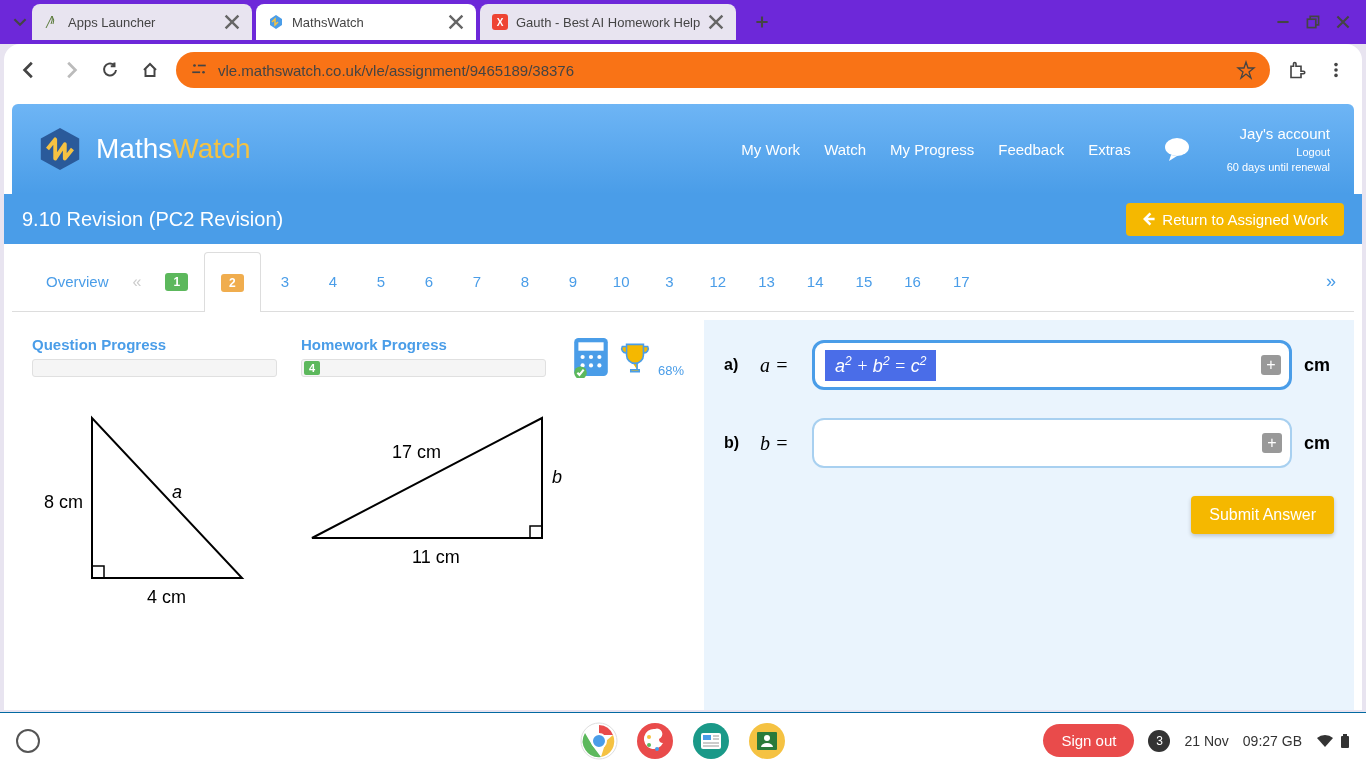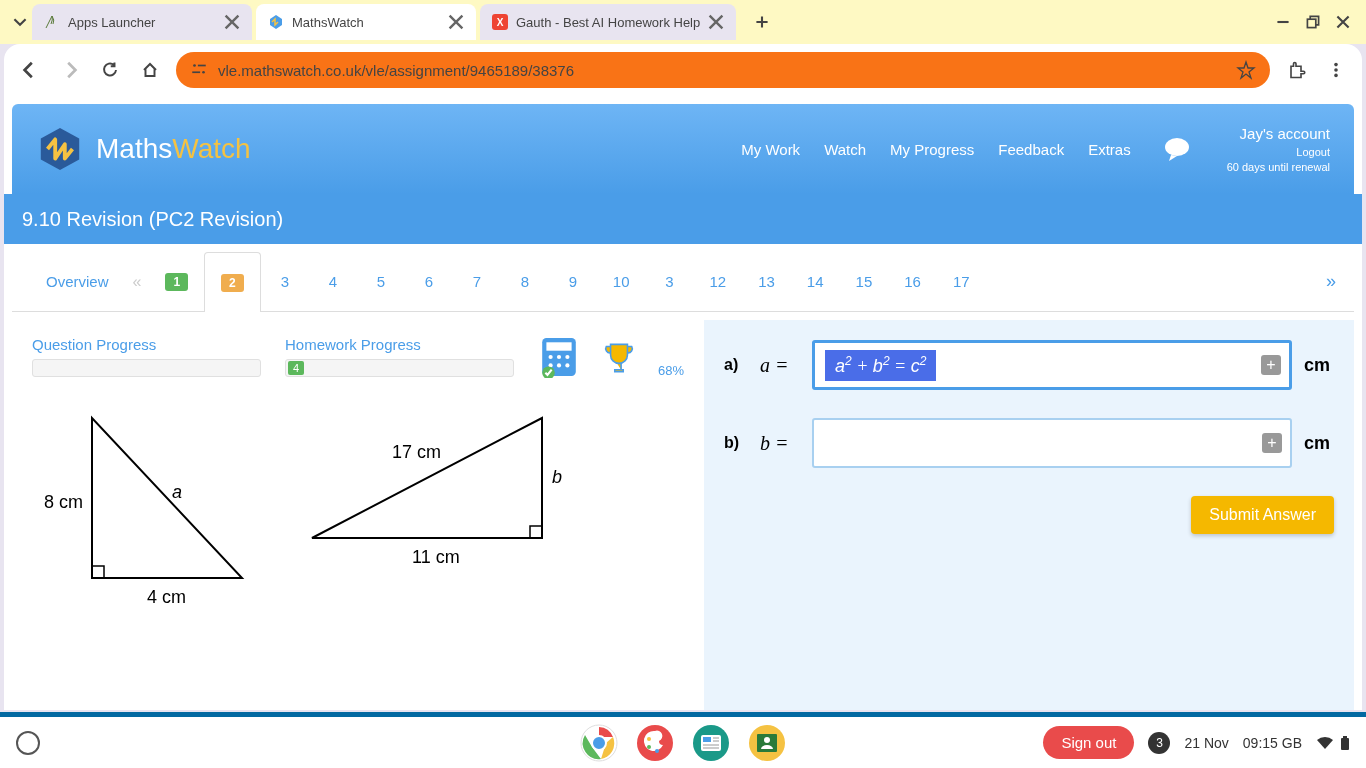--- a/index.html
+++ b/index.html
@@ -1,19 +1,19 @@
 <!DOCTYPE html>
 <html><head>
 <meta charset="utf-8">
 <style>
 * { margin: 0; padding: 0; box-sizing: border-box; font-family: Arial, sans-serif; }
 body { background: #e8e4f0; width: 1366px; height: 768px; overflow: hidden; position: relative; }
 
 
-.browser-top { background: #fef9c3; height: 44px; display: flex; align-items: center; padding: 0 8px; }
+.browser-top { background: #6d28d9; height: 44px; display: flex; align-items: center; padding: 0 8px; }
 .tab-dropdown { width: 24px; height: 24px; display: flex; align-items: center; justify-content: center; color: #444; }
 .tab { background: #e8e4f0; height: 36px; display: flex; align-items: center; padding: 0 12px; border-radius: 8px 8px 0 0; margin-right: 4px; min-width: 220px; max-width: 260px; gap: 8px; color: #444; font-size: 13px; }
 .tab.active { background: #fff; }
 .tab-favicon { width: 16px; height: 16px; flex-shrink: 0; }
 .tab-title { flex: 1; white-space: nowrap; overflow: hidden; text-overflow: ellipsis; }
 .tab-close { width: 16px; height: 16px; color: #666; }
 .new-tab { width: 28px; height: 28px; display: flex; align-items: center; justify-content: center; color: #444; margin-left: 8px; }
 .window-controls { margin-left: auto; display: flex; gap: 16px; color: #444; padding-right: 8px; }
 
 .browser-bar { background: #fff; height: 52px; display: flex; align-items: center; padding: 0 12px; gap: 12px; border-radius: 16px 16px 0 0; margin: 0 4px; }
@@ -44,48 +44,48 @@
 .qnav-badge { background: #5cb85c; color: #fff; padding: 2px 8px; border-radius: 3px; font-size: 12px; font-weight: bold; }
 .qnav-badge.q2 { background: #f0ad4e; }
 .qnav-item.active { border: 1px solid #ddd; border-bottom: none; border-radius: 4px 4px 0 0; background: #fff; height: 60px; margin-bottom: -1px; }
 .qnav-next { color: #4a9de8; margin-left: auto; font-size: 18px; }
 
 .content-area { display: flex; margin: 0 8px; height: 400px; }
 .left-panel { flex: 1; padding: 16px 20px; }
 .right-panel { width: 650px; background: #eaf4fd; padding: 20px; }
 
 .progress-row { display: flex; gap: 24px; align-items: flex-start; }
-.progress-block { flex: 1; }
+.progress-block { flex: 1; font-weight: bold; }
 .progress-label { color: #4a9de8; font-size: 15px; margin-bottom: 6px; }
 .progress-bar { background: #f5f5f5; height: 18px; border: 1px solid #e0e0e0; border-radius: 3px; position: relative; }
 .progress-bar .marker { position: absolute; left: 2px; top: 1px; background: #5cb85c; color: #fff; font-size: 11px; padding: 1px 5px; border-radius: 2px; }
-.stats-icons { display: flex; align-items: center; gap: 20px; }
+.stats-icons { display: flex; align-items: center; gap: 4px; }
 .calc-icon { width: 42px; height: 42px; }
 .trophy-icon { width: 38px; height: 38px; }
 .percent { color: #4a9de8; font-size: 13px; align-self: flex-end; }
 
 .question-text { margin-top: 24px; font-size: 18px; line-height: 1.5; color: #222; }
 .question-text .var { font-style: italic; }
 
 .diagrams { display: flex; gap: 40px; margin-top: 20px; }
 
 .answer-row { display: flex; align-items: center; gap: 12px; margin-bottom: 28px; }
 .answer-label { font-weight: bold; font-size: 16px; width: 24px; }
 .answer-var { font-style: italic; font-size: 20px; font-family: 'Times New Roman', serif; min-width: 40px; }
-.answer-input { flex: 1; background: #fff; border: 2px solid #a8d0f0; height: 50px; border-radius: 3px; display: flex; align-items: center; padding: 0 10px; position: relative; }
+.answer-input { flex: 1; background: #fff; border: 2px solid #a8d0f0; height: 50px; border-radius: 12px; display: flex; align-items: center; padding: 0 10px; position: relative; }
 .answer-input.focused { border: 3px solid #4a9de8; }
 .answer-formula { background: #4a6de8; color: #fff; padding: 4px 10px; font-size: 18px; font-family: 'Times New Roman', serif; font-style: italic; }
 .answer-formula sup { font-size: 12px; }
 .plus-icon { position: absolute; right: 8px; width: 20px; height: 20px; background: #999; border-radius: 3px; color: #fff; display: flex; align-items: center; justify-content: center; font-size: 16px; }
 .unit { font-size: 18px; font-weight: bold; min-width: 30px; }
 
 .submit-btn { background: #f5b800; color: #fff; padding: 10px 18px; border-radius: 4px; font-size: 16px; float: right; box-shadow: 0 2px 4px rgba(0,0,0,0.2); }
 
 
-.taskbar { position: absolute; bottom: 0; left: 0; right: 0; height: 56px; background: #fff; display: flex; align-items: center; padding: 0 16px; border-top: 5px solid #0369a1; }
+.taskbar { position: absolute; bottom: 0; left: 0; right: 0; height: 56px; background: #fff; display: flex; align-items: center; padding: 0 16px; border-top: 1px solid #0369a1; }
 .launcher { width: 24px; height: 24px; border: 2px solid #555; border-radius: 50%; }
 .taskbar-center { position: absolute; left: 50%; transform: translateX(-50%); display: flex; gap: 16px; }
 .app-icon { width: 40px; height: 40px; border-radius: 50%; }
 .taskbar-right { margin-left: auto; display: flex; align-items: center; gap: 14px; font-size: 14px; color: #333; }
 .signout { background: #e94b4b; color: #fff; padding: 8px 18px; border-radius: 18px; font-size: 15px; }
 .notif-badge { background: #333; color: #fff; width: 22px; height: 22px; border-radius: 50%; display: flex; align-items: center; justify-content: center; font-size: 12px; }
 .wifi-battery { display: flex; gap: 6px; align-items: center; }
 </style>
 </head>
 <body>
@@ -213,20 +213,26 @@
       <div class="account-info">
         <div class="account-name">Jay's account</div>
         <div>Logout</div>
         <div>60 days until renewal</div>
       </div>
     </div>
   </div>
 
   <div class="assignment-bar">
     <span>9.10 Revision (PC2 Revision)</span>
+    <div class="return-btn">
+      <svg width="14" height="14" viewBox="0 0 10 10">
+          <path d="M6 1 L2 5 L6 9 M2 5 H9" fill="none" stroke="currentColor" stroke-width="1.8"></path>
+        </svg>
+      <span>Return to Assigned Work</span>
+    </div>
   </div>
 
   <div class="question-nav">
     <div class="qnav-item overview">Overview</div>
     <div style="color:#ccc;padding:0 8px">«</div>
     <div class="qnav-item">
         <span class="qnav-badge">1</span>
       </div>
     <div class="qnav-item active">
         <span class="qnav-badge q2">2</span>
@@ -354,21 +360,21 @@
         <circle cx="20" cy="20" r="18" fill="#f5c242"></circle>
         <rect x="10" y="11" width="20" height="18" rx="1" fill="#2a7a3a"></rect>
         <circle cx="20" cy="17" r="3" fill="#fff"></circle>
         <path d="M14 26 A6 4 0 0 1 26 26" fill="#fff"></path>
       </svg>
   </div>
   <div class="taskbar-right">
     <div class="signout">Sign out</div>
     <div class="notif-badge">3</div>
     <span>21 Nov</span>
-    <span><span>09:15</span> <span>GB</span></span>
+    <span><span>09:27</span> <span>GB</span></span>
     <div class="wifi-battery">
       <svg width="18" height="14" viewBox="0 0 18 14">
           <path d="M9 13 L1 4 A12 12 0 0 1 17 4 Z" fill="#333"></path>
         </svg>
       <svg width="10" height="16" viewBox="0 0 10 16">
           <rect x="1" y="3" width="8" height="12" rx="1" fill="#333"></rect>
           <rect x="3" y="1" width="4" height="2" fill="#333"></rect>
         </svg>
     </div>
   </div>

